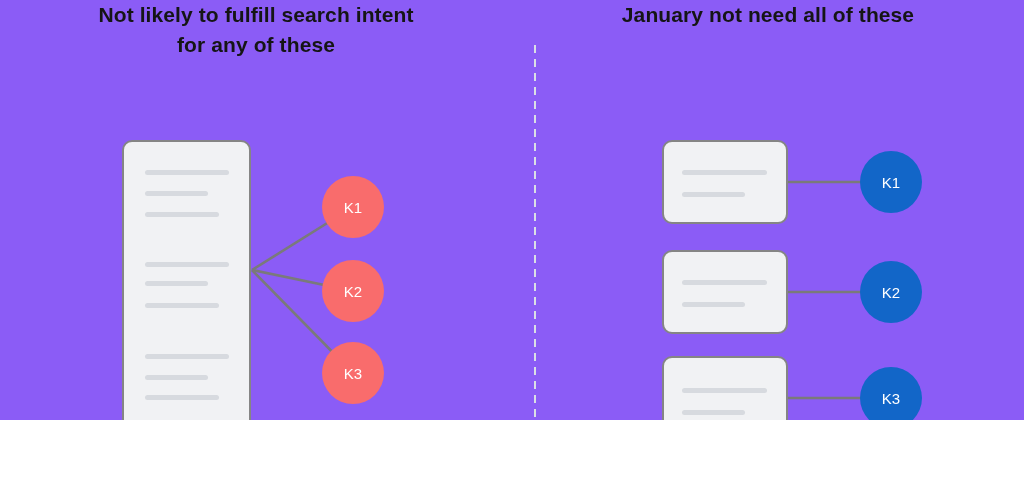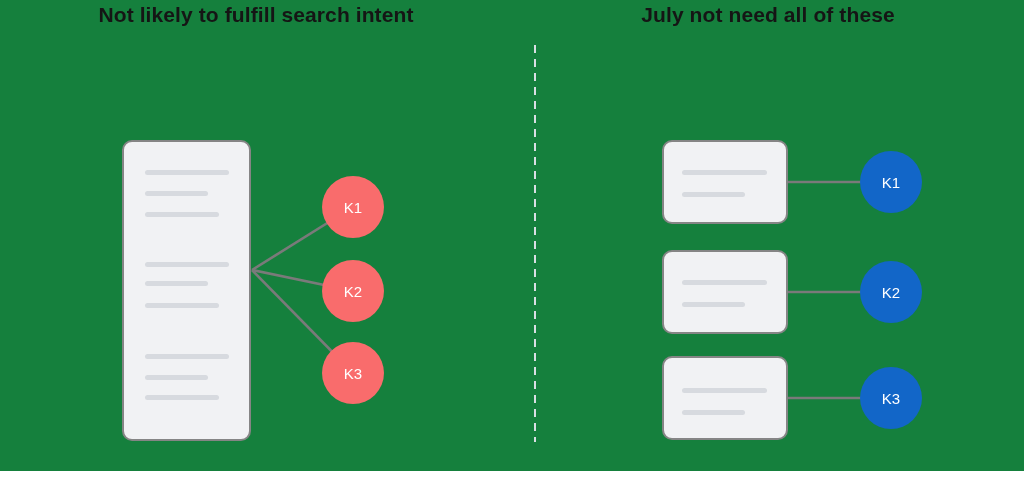--- a/index.html
+++ b/index.html
@@ -8,22 +8,22 @@
     --card_fill:#F1F2F4;
     --card_border:#858585;
     --line_gray:#7A7A7A;
     --placeholder_line:#D7DADF;
     --divider:#DADFE5;
     --title_text:#151515;
   }
   html,body{margin:0;padding:0;background:#fff;}
   .canvas{
     position:relative;
-    width:1024px;height:471px;
-    background:#15803d;
+    width:1024px;height:420px;
+    background:#8b5cf6;
     font-family:"Liberation Sans","DejaVu Sans",sans-serif;
     overflow:hidden;
   }
   .title{
     position:absolute;
     font-size:21px;font-weight:700;line-height:30px;
     color:var(--title_text);
     text-align:center;
     letter-spacing:0.1px;
   }
@@ -87,22 +87,23 @@
   .kw-r2{top:261px;}
   .kw-r3{top:367px;}
 </style>
 </head>
 <body>
 
 <div class="canvas">
 
   <div class="title title-left">
     <div>Not likely to fulfill search intent</div>
+    <div>for any of these</div>
   </div>
-  <div class="title title-right">July not need all of these</div>
+  <div class="title title-right">January not need all of these</div>
 
   <div class="divider"></div>
 
   <svg class="connector-layer" viewBox="0 0 1024 490">
     <line x1="252" y1="270" x2="353" y2="207"></line>
     <line x1="252" y1="270" x2="353" y2="291"></line>
     <line x1="252" y1="270" x2="353" y2="373"></line>
     <line x1="788" y1="182" x2="891" y2="182"></line>
     <line x1="788" y1="292" x2="891" y2="292"></line>
     <line x1="788" y1="398" x2="891" y2="398"></line>

